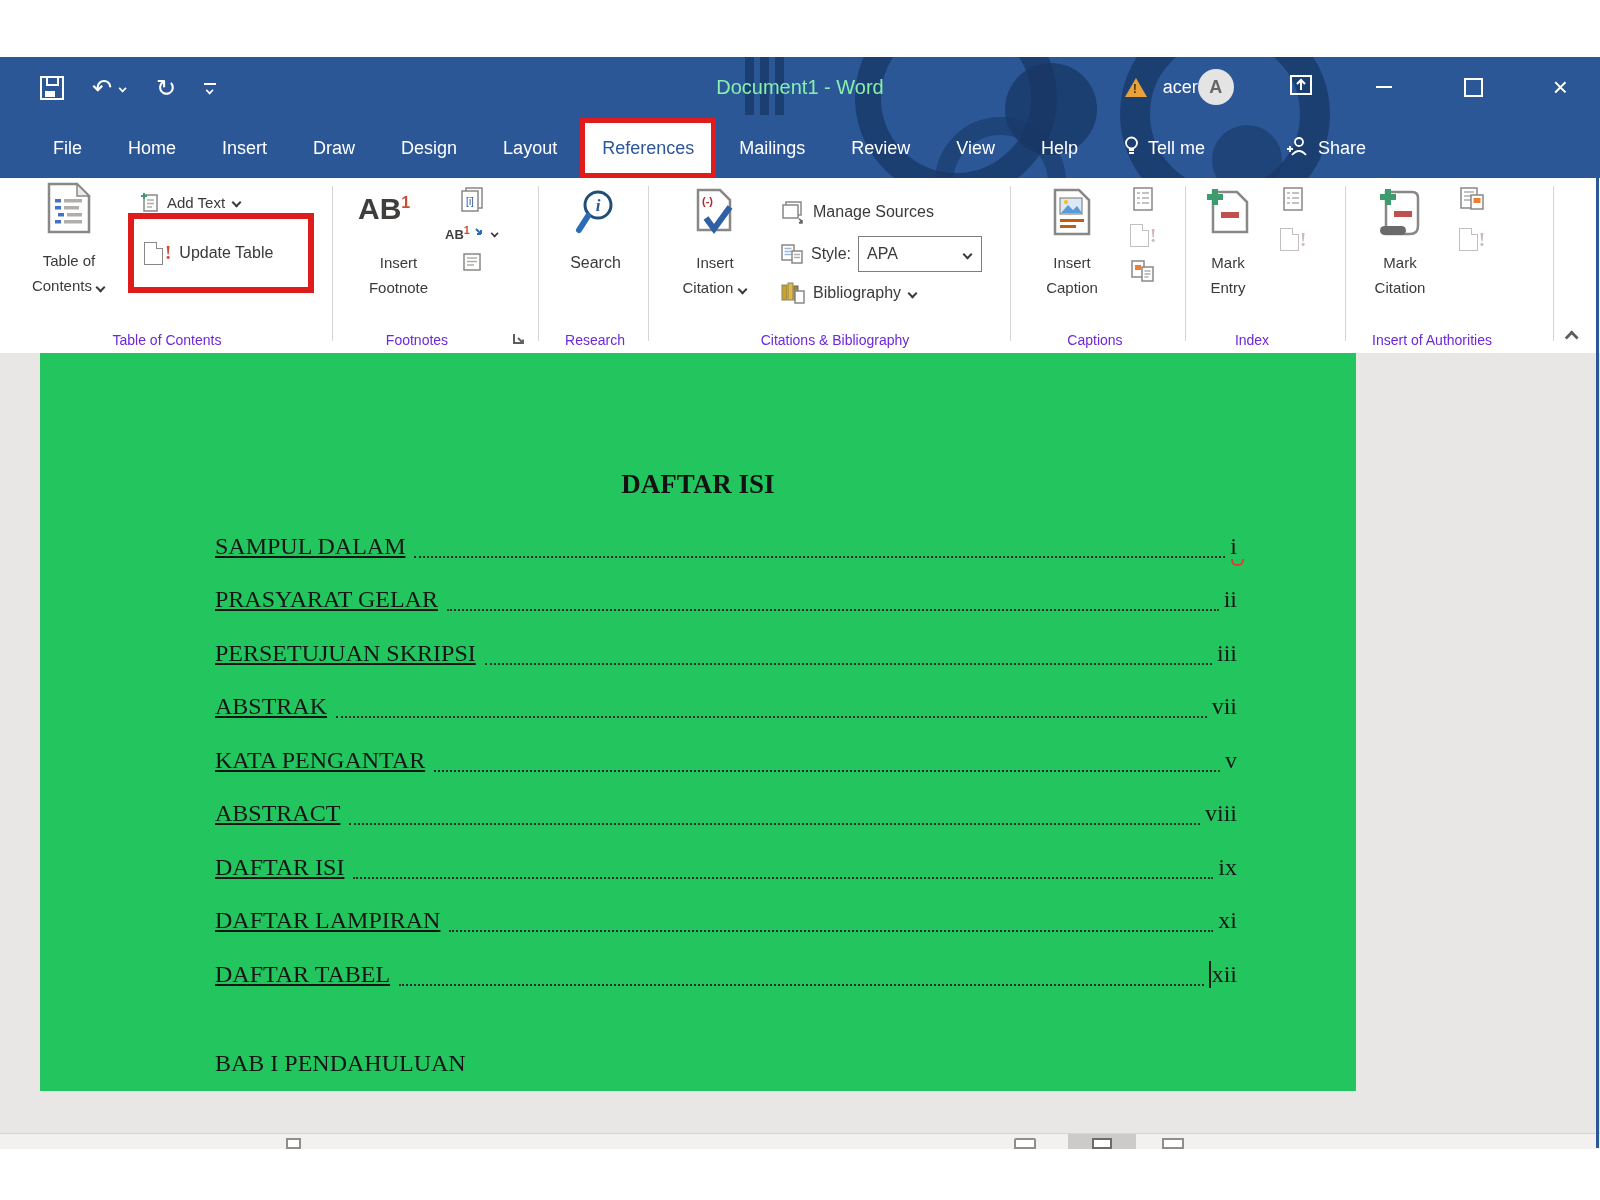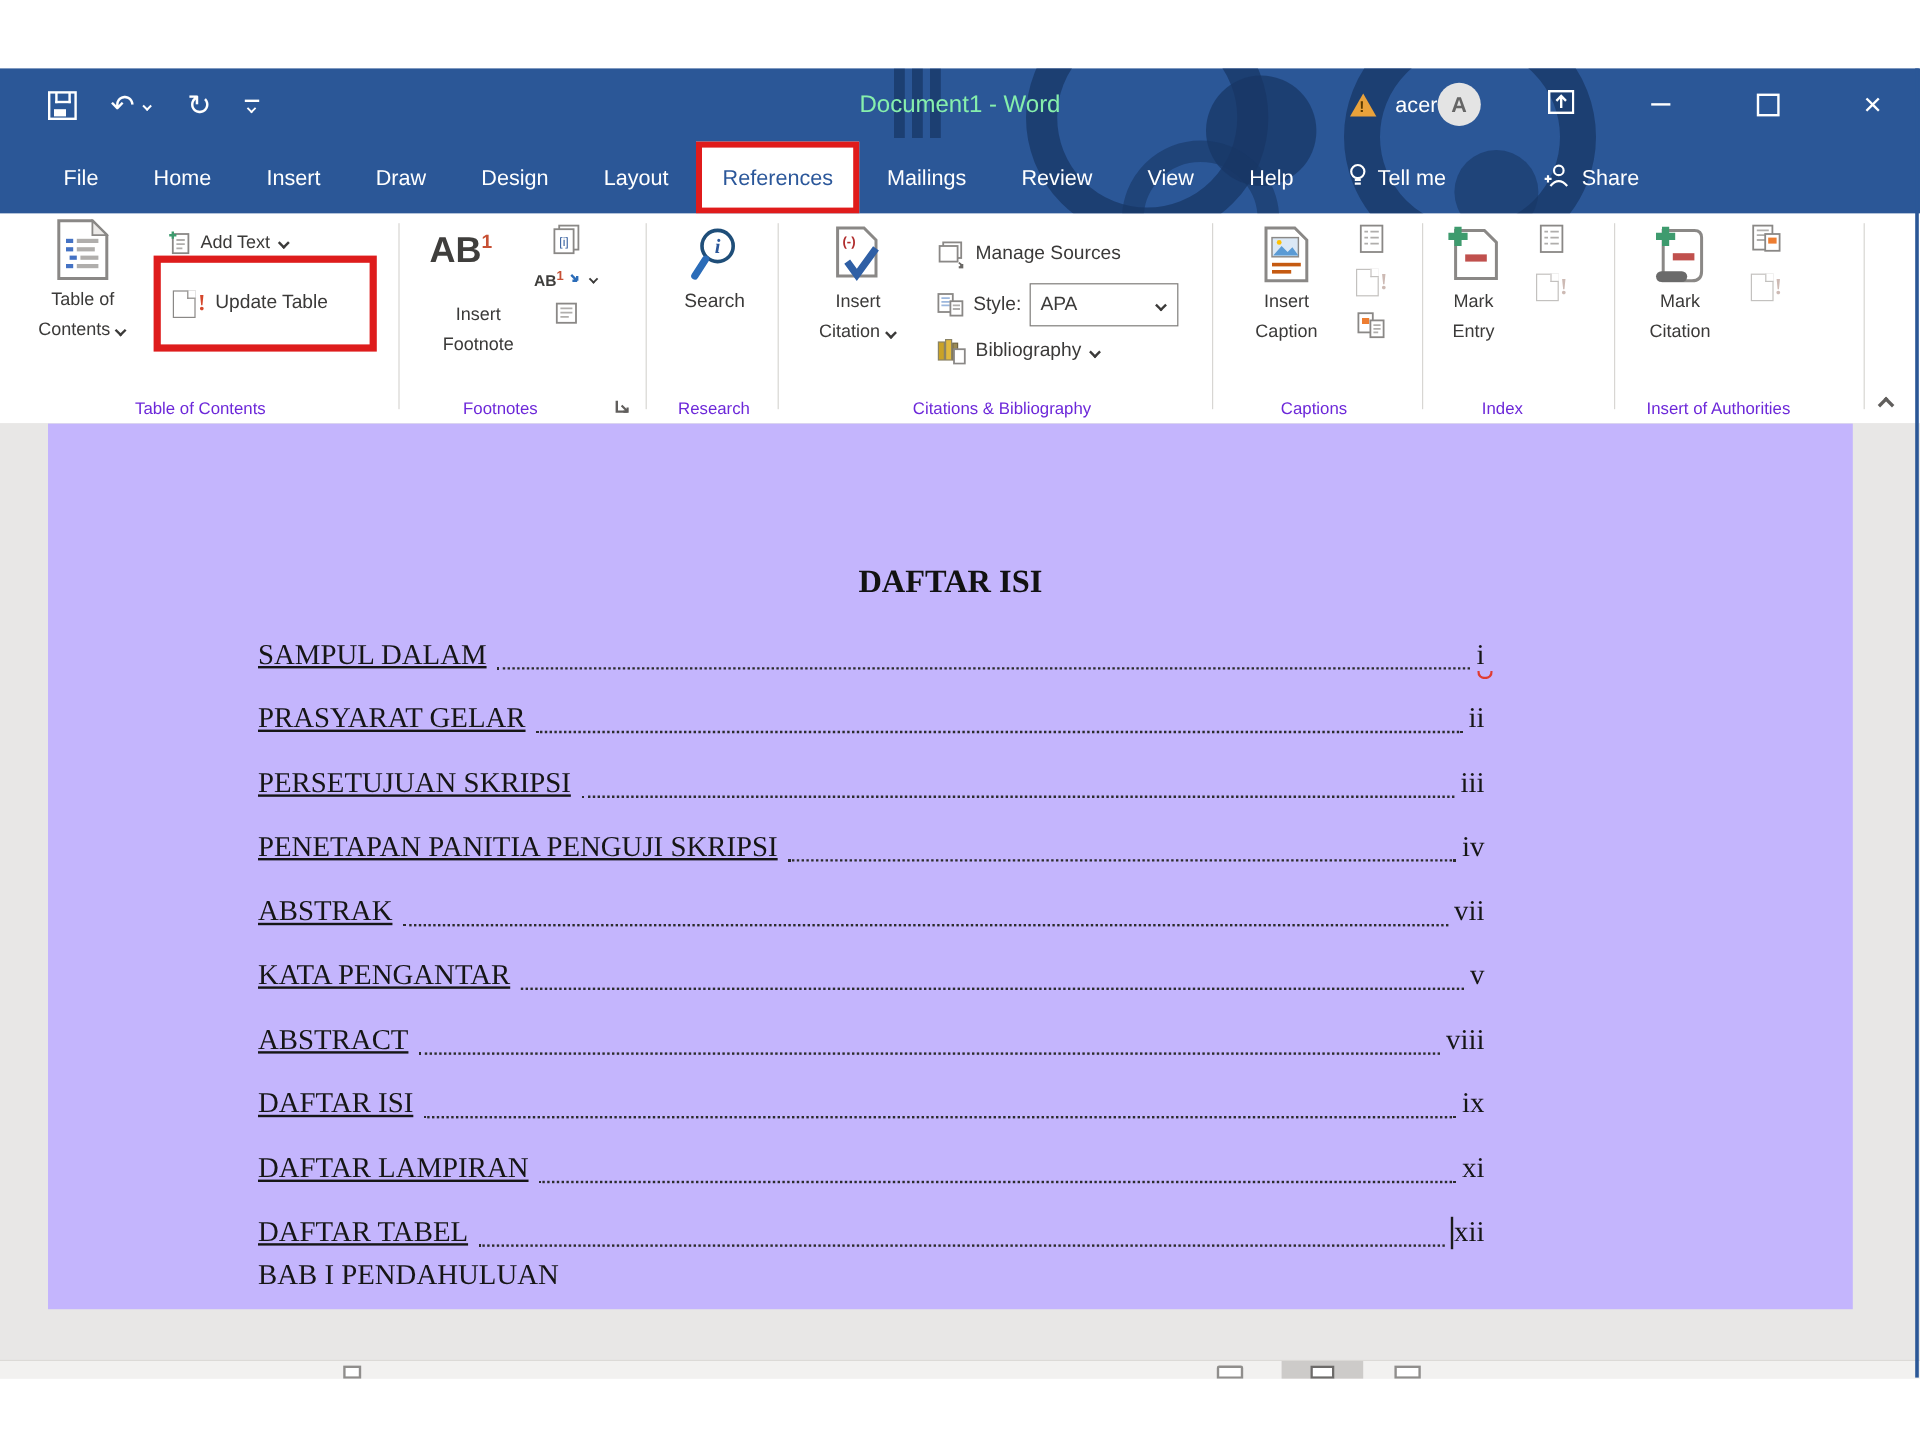--- a/index.html
+++ b/index.html
@@ -48,42 +48,42 @@
         color:#fff;font-size:18px;z-index:1;}
   .tab{display:flex;align-items:center;padding:0 23px;white-space:nowrap;gap:9px;}
   .tab.refs{background:#fff;color:#2b579a;border:5px solid #e01b1b;padding:0 17px;}
 
   
   .ribbon{position:absolute;left:0;top:178px;width:1600px;height:175px;background:#fff;
           border-bottom:1px solid #cfcdcb;color:#3b3a39;font-size:15px;}
   .rdiv{position:absolute;top:8px;bottom:12px;width:1px;background:#d8d6d3;}
   .grp-label{position:absolute;bottom:5px;font-size:14px;color:#6d28d9;text-align:center;white-space:nowrap;}
   .bigbtn{position:absolute;display:flex;flex-direction:column;align-items:center;text-align:center;}
-  .bigbtn .lbl{line-height:25px;margin-top:3px;white-space:nowrap;}
+  .bigbtn .lbl{line-height:25px;margin-top:14px;white-space:nowrap;}
   .rowbtn{position:absolute;display:flex;align-items:center;gap:7px;white-space:nowrap;}
   .sidecol{position:absolute;display:flex;flex-direction:column;align-items:center;}
   .redbox{position:absolute;border:6px solid #de1c1c;display:flex;align-items:center;gap:8px;
           padding-left:10px;box-sizing:border-box;}
   .i-doc{width:17px;height:21px;background:#fff;border:1.5px solid #8a8886;position:relative;display:inline-block;}
   .i-doc::before{content:"";position:absolute;right:-1px;top:-1px;width:6px;height:6px;background:#fff;
                  border-left:1.5px solid #8a8886;border-bottom:1.5px solid #8a8886;}
   .excl{color:#d5472c;font-weight:bold;font-size:19px;font-family:"Liberation Serif",serif;}
   .excl.gray{color:#cdbab4;}
   .i-doc.gray{border-color:#c3c1bf;} .i-doc.gray::before{border-color:#c3c1bf;}
   .ab-big{font-size:30px;font-weight:bold;color:#3f3e3c;line-height:1;}
   .ab-big sup,.ab-sm sup{color:#c75034;}
   .ab-sm{font-size:13px;font-weight:bold;color:#3f3e3c;}
   .combo{width:124px;height:36px;border:1px solid #7f7d7b;background:#fff;display:flex;align-items:center;
          padding:0 8px;box-sizing:border-box;justify-content:space-between;font-size:16px;}
   .launcher{position:absolute;}
   .collapse{position:absolute;color:#605e5c;}
 
   
   .docarea{position:absolute;left:0;top:353px;width:1600px;height:780px;background:#e8e7e6;}
-  .page{position:absolute;left:40px;top:0;width:1504px;height:738px;background:#c4b5fd;overflow:hidden;}
+  .page{position:absolute;left:40px;top:0;width:1316px;height:738px;background:#22c55e;overflow:hidden;}
   .doc-title{position:absolute;top:116px;left:0;width:100%;text-align:center;
              font-family:"Liberation Serif",serif;font-weight:bold;font-size:27px;color:#121212;}
   .toc{position:absolute;left:175px;top:162px;width:1022px;font-family:"Liberation Serif",serif;
        font-size:24px;color:#161616;}
   .toc-row{display:flex;align-items:flex-end;height:53.5px;box-sizing:border-box;padding-bottom:9px;}
   .toc-label{white-space:nowrap;text-decoration:underline;}
   .toc-dots{flex:1;border-bottom:2.5px dotted #2c2c2c;margin:0 5px 2px 9px;}
   .toc-page{white-space:nowrap;position:relative;}
   .squig::after{content:"";position:absolute;left:1px;bottom:-6px;width:9px;height:5px;
                 border:2px solid #e03c31;border-top:none;border-radius:0 0 6px 6px;}
@@ -414,25 +414,20 @@
           <span class="toc-label">PRASYARAT GELAR</span>
             <span class="toc-dots"></span>
           <span class="toc-page">ii</span>
         </div>
         <div class="toc-row">
           <span class="toc-label">PERSETUJUAN SKRIPSI</span>
             <span class="toc-dots"></span>
           <span class="toc-page">iii</span>
         </div>
         <div class="toc-row">
-          <span class="toc-label">PENETAPAN PANITIA PENGUJI SKRIPSI</span>
-            <span class="toc-dots"></span>
-          <span class="toc-page">iv</span>
-        </div>
-        <div class="toc-row">
           <span class="toc-label">ABSTRAK</span>
             <span class="toc-dots"></span>
           <span class="toc-page">vii</span>
         </div>
         <div class="toc-row">
           <span class="toc-label">KATA PENGANTAR</span>
             <span class="toc-dots"></span>
           <span class="toc-page">v</span>
         </div>
         <div class="toc-row">

